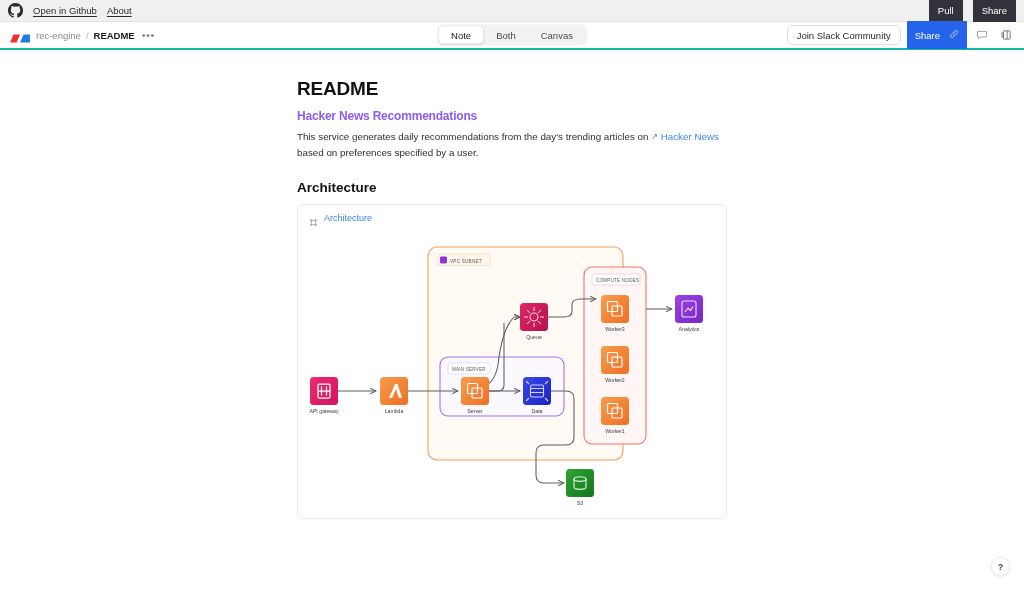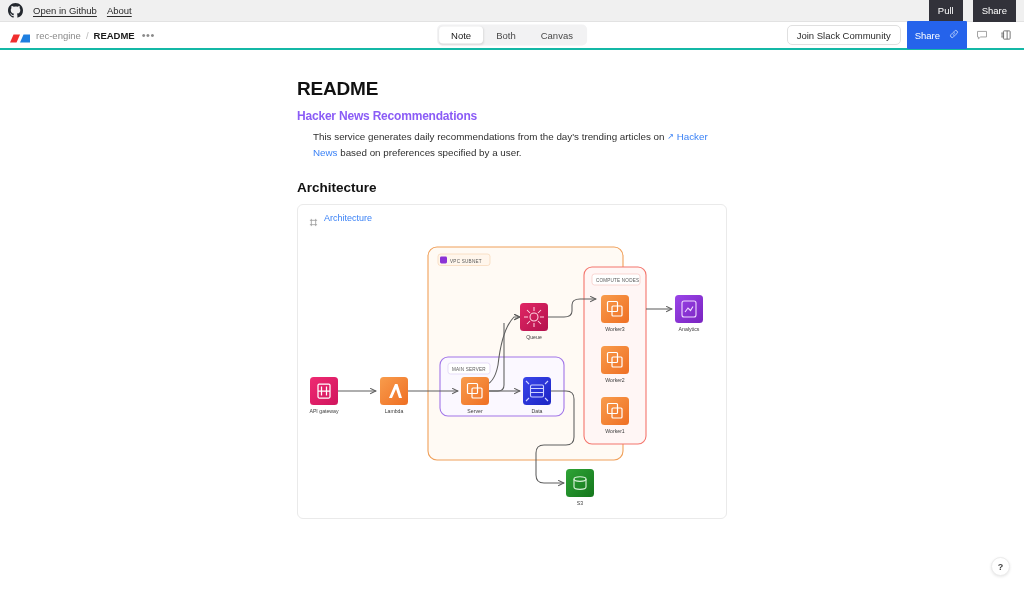--- a/index.html
+++ b/index.html
@@ -151,21 +151,20 @@
     font-weight: 700;
     color: #111;
     margin-top: 19px;
     margin-bottom: 9px;
   }
   p.doc-p {
     font-size: 9.8px;
     line-height: 1.62;
     color: #2f2f2f;
     margin-bottom: 9px;
-    margin-left: 16px;
   }
   a.doc-link { color: #3b82f6; text-decoration: none; cursor: pointer; }
   .ext-arrow { color: #3b82f6; font-size: 8px; display:inline-block; transform: translateY(-1px); }
   .spell { border-bottom: 2px dotted #e05252; }
 
   
   .embed {
     margin-top: 8px;
     border: 1px solid #eaeaea;
     border-radius: 6px;

